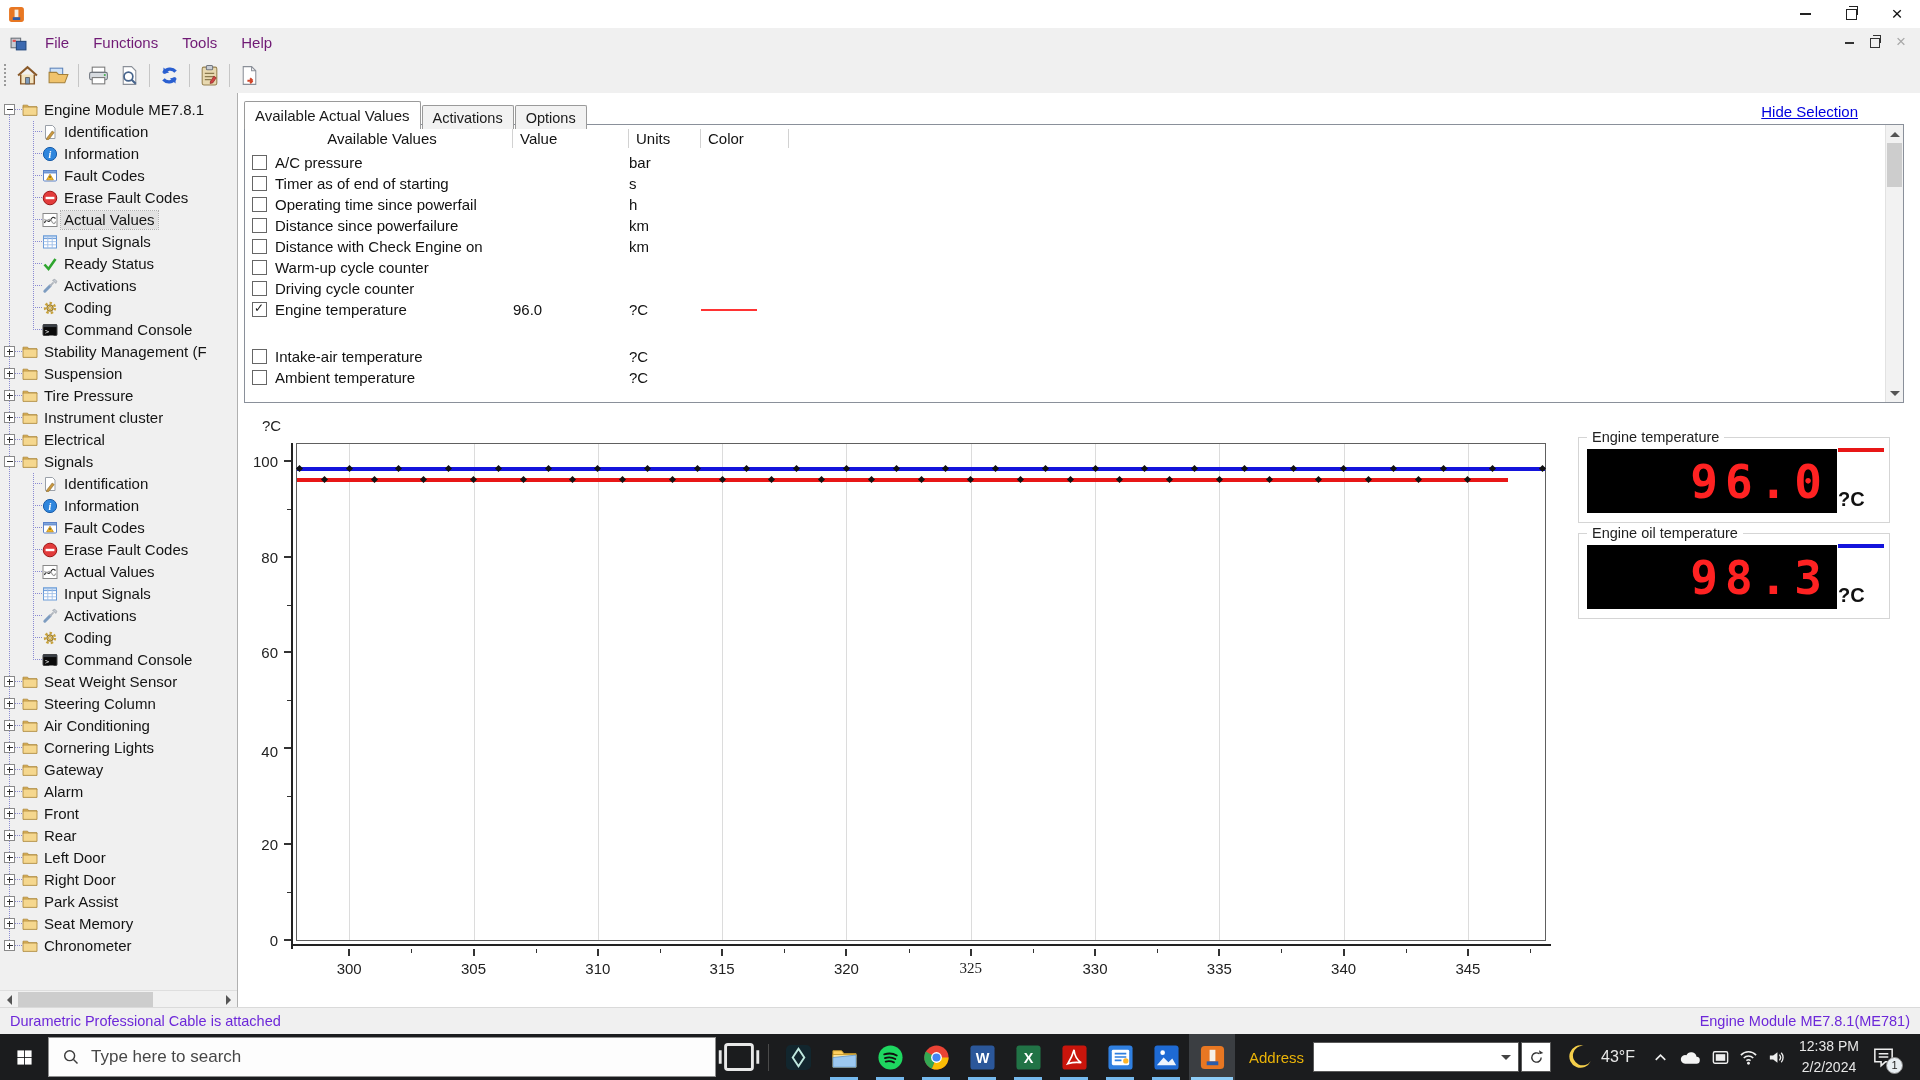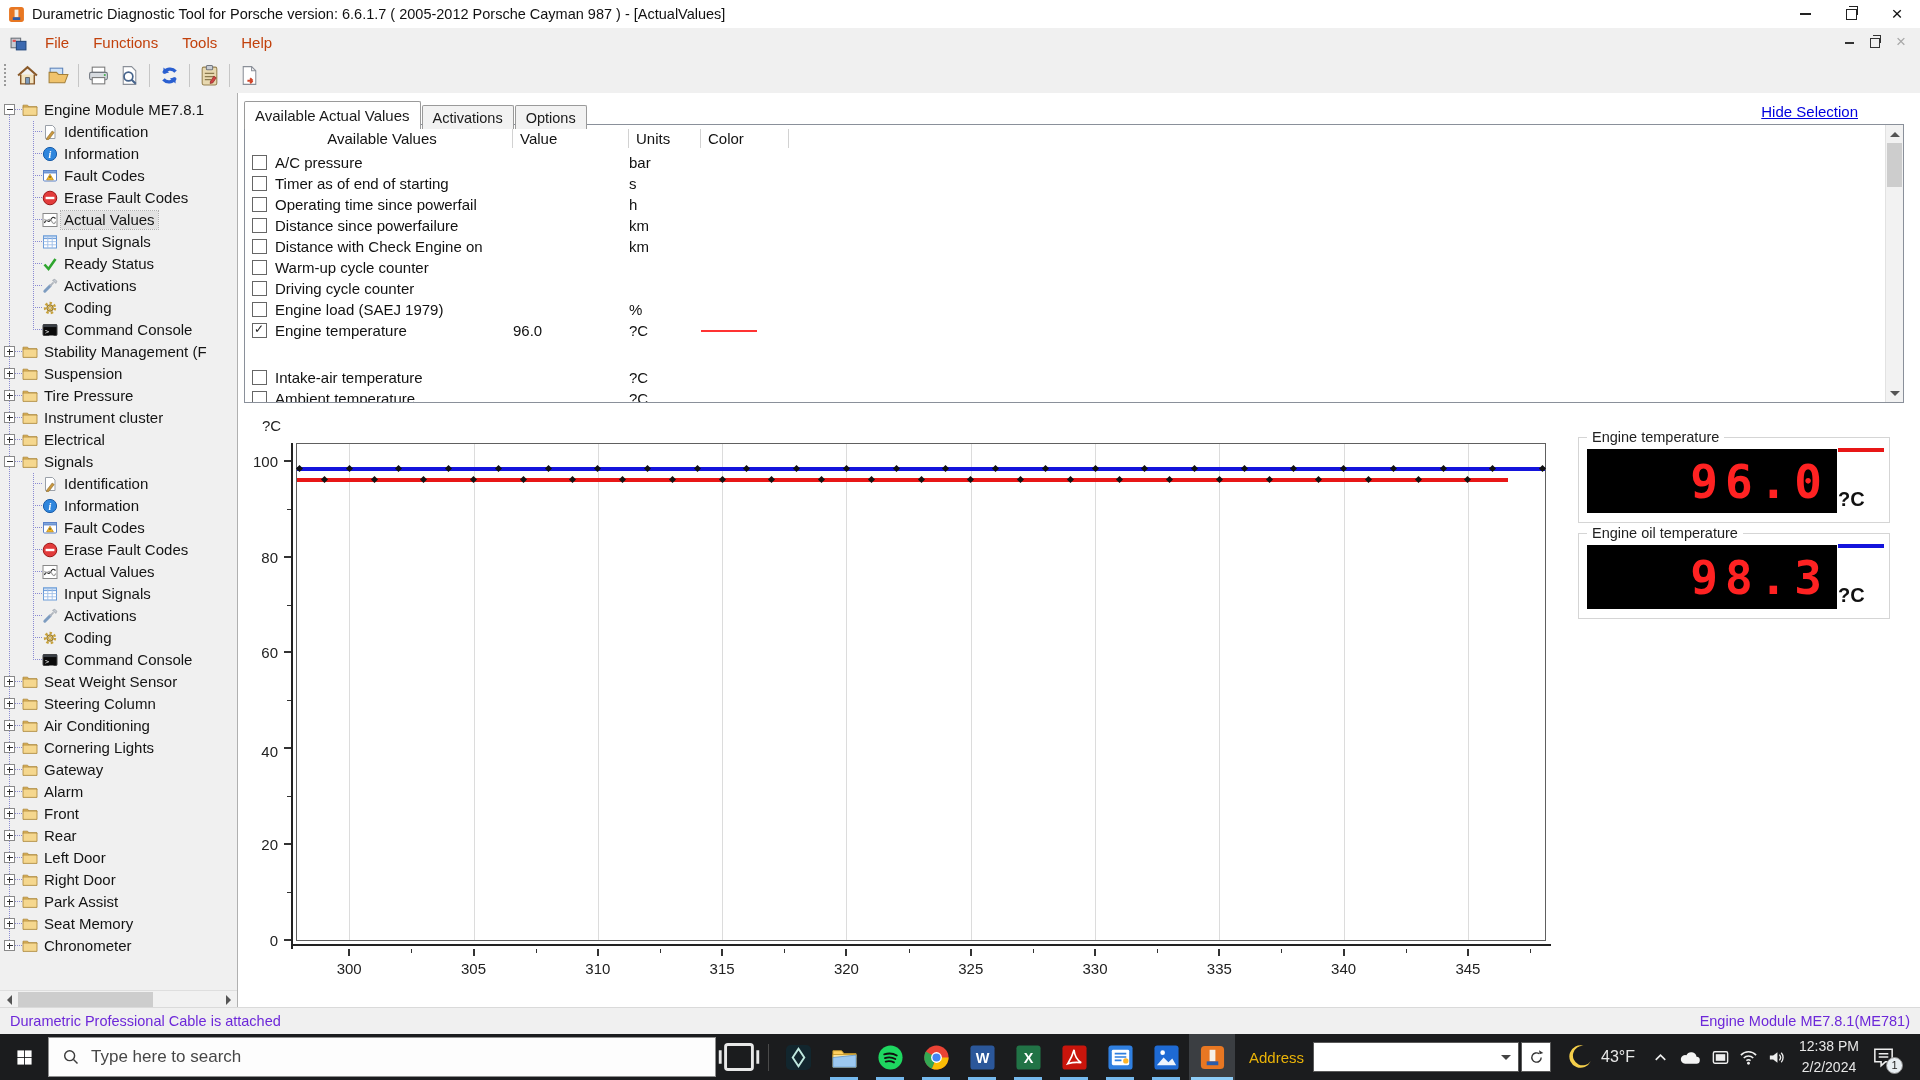--- a/index.html
+++ b/index.html
@@ -14,21 +14,21 @@
   .win-btns{margin-left:auto;display:flex;height:100%}
   .wbtn{width:46px;height:100%;display:flex;align-items:center;justify-content:center}
   .g-min{width:11px;height:1.5px;background:#222}
   .g-restore{position:relative;width:9px;height:9px;border:1.2px solid #222;background:#fff}
   .g-restore::before{content:"";position:absolute;left:2px;top:-4px;width:8px;height:8px;border:1.2px solid #222;border-left:none;border-bottom:none}
   .g-close{font-size:19px;color:#111;line-height:1;margin-top:-2px}
 
   
   .menubar{position:absolute;left:0;top:28px;width:100%;height:29px;background:#f0f0f0;display:flex;align-items:center;border-bottom:1px solid #e2e2e2}
   .menu-ico{width:17px;height:16px;margin:0 6px 0 10px;flex:none}
-  .menu-item{font-size:15px;color:#c2410c;padding:0 12px;cursor:default}
+  .menu-item{font-size:15px;color:#701a75;padding:0 12px;cursor:default}
   .mdi-btns{margin-left:auto;margin-right:14px;display:flex;gap:16px;align-items:center}
   .mdi-min{width:9px;height:2px;background:#333}
   .mdi-restore{position:relative;width:8px;height:8px;border:1.2px solid #333;background:#f0f0f0}
   .mdi-restore::before{content:"";position:absolute;left:2px;top:-4px;width:7px;height:7px;border:1.2px solid #333;border-left:none;border-bottom:none}
   .mdi-close{font-size:17px;color:#a8a8a8;line-height:1;margin-top:-3px}
 
   
   .toolbar{position:absolute;left:0;top:57px;width:100%;height:36px;background:#f0f0f0;display:flex;align-items:center;border-bottom:1px solid #d8d8d8}
   .tb-grip{width:4px;height:24px;margin:0 5px 0 3px;background-image:radial-gradient(#9a9a9a 34%,transparent 36%);background-size:4px 4px}
   .tb-btn{width:31px;height:30px;display:flex;align-items:center;justify-content:center}
@@ -148,21 +148,20 @@
 <div class="screen">
 
   <div class="titlebar">
     <span class="app-ico">
         <svg viewBox="0 0 16 16">
           <rect x="1" y="1" width="14" height="14" rx="2.5" fill="#e87722"></rect>
           <rect x="6.2" y="3.4" width="3.6" height="7.2" fill="#f3ede2"></rect>
           <rect x="4.5" y="10.6" width="7" height="2.6" fill="#2a5caa"></rect>
         </svg>
       </span>
-    <span class="title-text">Durametric Diagnostic Tool for Porsche version: 6.6.1.7  ( 2005-2012 Porsche Cayman 987 ) - [ActualValues]</span>
     <div class="win-btns">
       <div class="wbtn">
           <span class="g-min"></span>
         </div>
       <div class="wbtn">
           <span class="g-restore"></span>
         </div>
       <div class="wbtn">
           <span class="g-close">×</span>
         </div>
@@ -779,29 +778,20 @@
           <div class="td-units"></div>
           <div class="td-color"></div>
         </div>
         <div class="tr">
           <div class="td-name">
             <span class="cb"></span>
             <span>Driving cycle counter</span>
           </div>
           <div class="td-val"></div>
           <div class="td-units"></div>
-          <div class="td-color"></div>
-        </div>
-        <div class="tr">
-          <div class="td-name">
-            <span class="cb"></span>
-            <span>Engine load (SAEJ 1979)</span>
-          </div>
-          <div class="td-val"></div>
-          <div class="td-units">%</div>
           <div class="td-color"></div>
         </div>
         <div class="tr">
           <div class="td-name">
             <span class="cb checked"></span>
             <span>Engine temperature</span>
           </div>
           <div class="td-val">96.0</div>
           <div class="td-units">?C</div>
           <div class="td-color">
@@ -849,21 +839,21 @@
           <div class="gx" style="left: 425.116px;"></div>
           <div class="xtick" style="left: 424.116px;"></div>
           <div class="xlab" style="left: 425.116px;">315</div>
           <div class="xtick minor" style="left: 487.267px;"></div>
           <div class="gx" style="left: 549.418px;"></div>
           <div class="xtick" style="left: 548.418px;"></div>
           <div class="xlab" style="left: 549.418px;">320</div>
           <div class="xtick minor" style="left: 611.57px;"></div>
           <div class="gx" style="left: 673.721px;"></div>
           <div class="xtick" style="left: 672.721px;"></div>
-          <div class="xlab" style="left: 673.721px;">325</div>
+          <div class="xlab" style="left: 673.721px; font-family: Liberation Serif, serif;">325</div>
           <div class="xtick minor" style="left: 735.873px;"></div>
           <div class="gx" style="left: 798.024px;"></div>
           <div class="xtick" style="left: 797.024px;"></div>
           <div class="xlab" style="left: 798.024px;">330</div>
           <div class="xtick minor" style="left: 860.175px;"></div>
           <div class="gx" style="left: 922.327px;"></div>
           <div class="xtick" style="left: 921.327px;"></div>
           <div class="xlab" style="left: 922.327px;">335</div>
           <div class="xtick minor" style="left: 984.478px;"></div>
           <div class="gx" style="left: 1046.63px;"></div>

